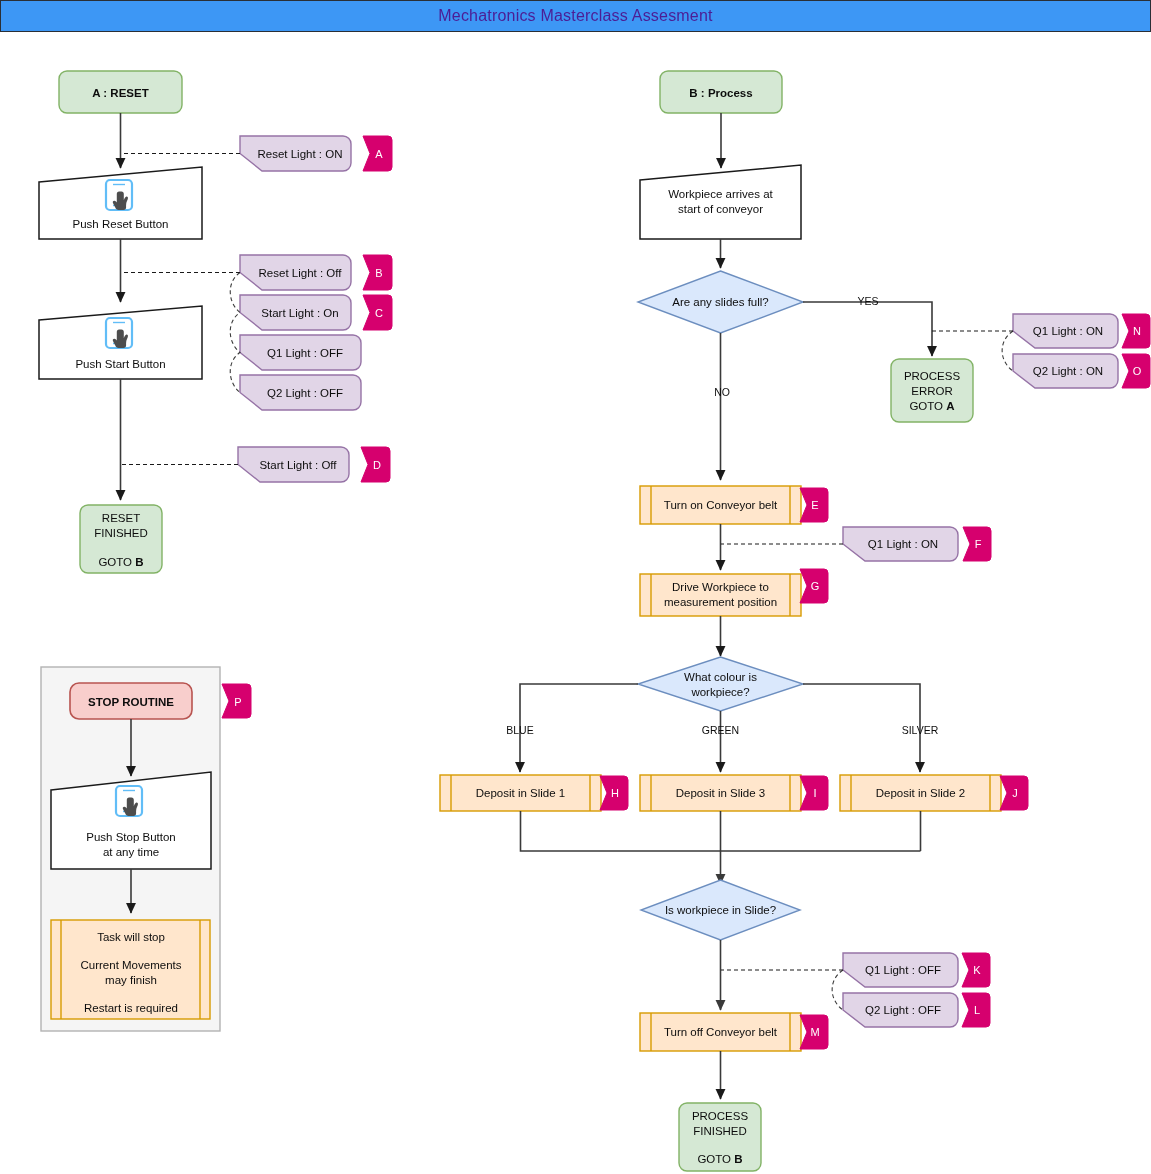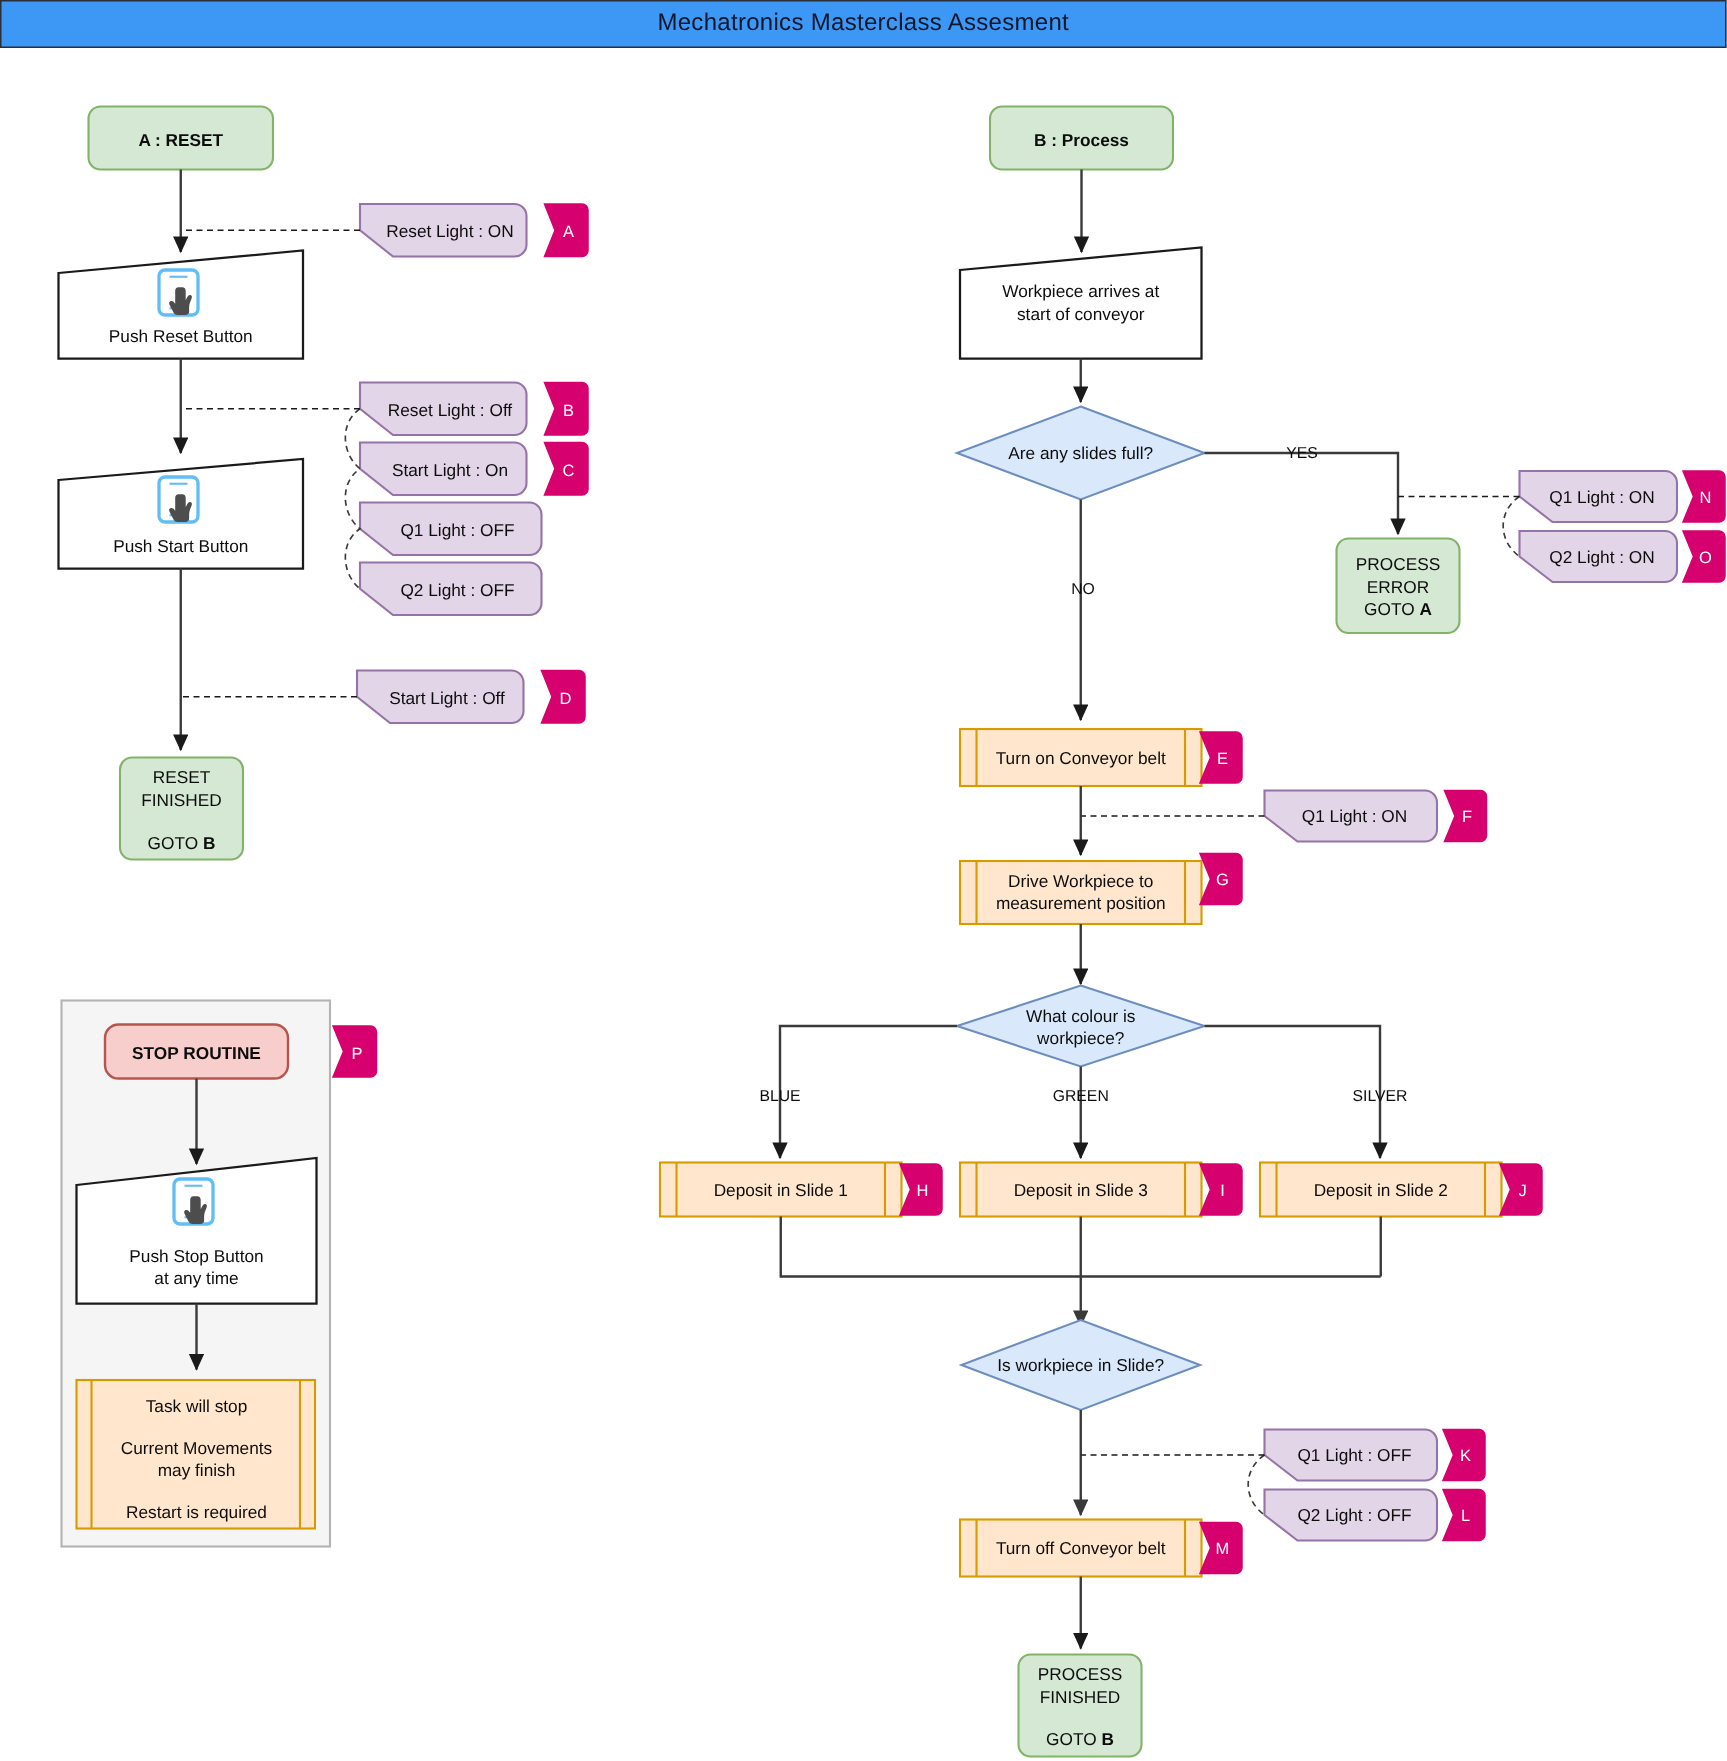--- a/index.html
+++ b/index.html
@@ -1,19 +1,19 @@
 <!DOCTYPE html>
 <html><head>
 <meta charset="utf-8">
 <style>
   html,body{margin:0;padding:0;background:#ffffff;}
   body{width:1151px;height:1174px;position:relative;font-family:"Liberation Sans",sans-serif;overflow:hidden;}
   #stage{position:relative;width:1151px;height:1174px;}
   #titlebar{position:absolute;left:0;top:0;width:1151px;height:32px;background:#3d97f5;border:1px solid #2a2f36;box-sizing:border-box;display:flex;align-items:center;justify-content:center;}
-  #titlebar .t{color:#0f172a;font-size:16px;font-weight:400;letter-spacing:.2px;}
+  #titlebar .t{color:#4c1d95;font-size:16px;font-weight:400;letter-spacing:.2px;}
   svg#diagram{position:absolute;left:0;top:0;width:1151px;height:1174px;}
   text{font-family:"Liberation Sans",sans-serif;fill:#0d0d0d;}
   .lbl{font-size:11.5px;}
   .lbl-b{font-size:11.5px;font-weight:bold;}
   .lbl-s{font-size:10.5px;}
   .tagtxt{font-size:11px;fill:#ffffff;}
   .flow{stroke:#3a3a3a;stroke-width:1.6;fill:none;}
   .flow-d{stroke:#1a1a1a;stroke-width:1.1;fill:none;stroke-dasharray:4 3;}
   .brace{stroke:#3a3a3a;stroke-width:1.1;fill:none;stroke-dasharray:4 3;}
   .term{fill:#d5e8d4;stroke:#82b366;stroke-width:1.4;}

